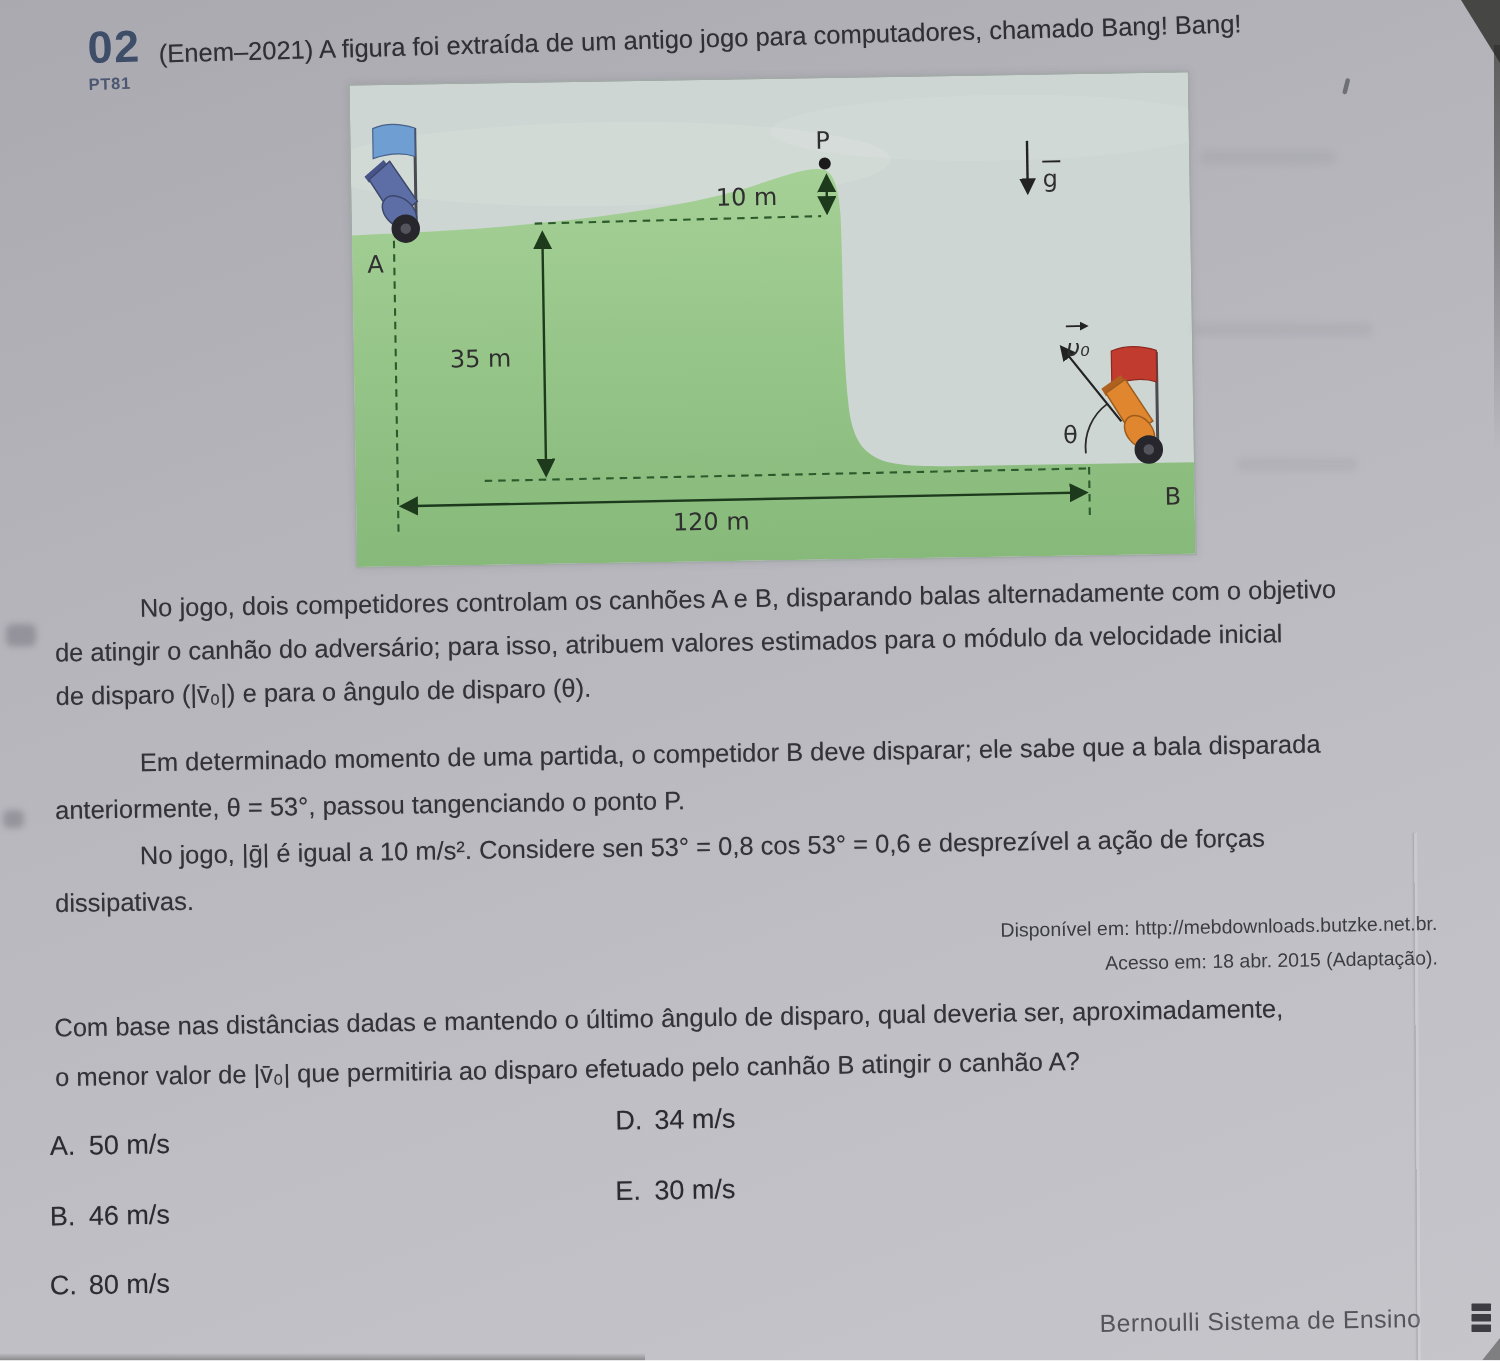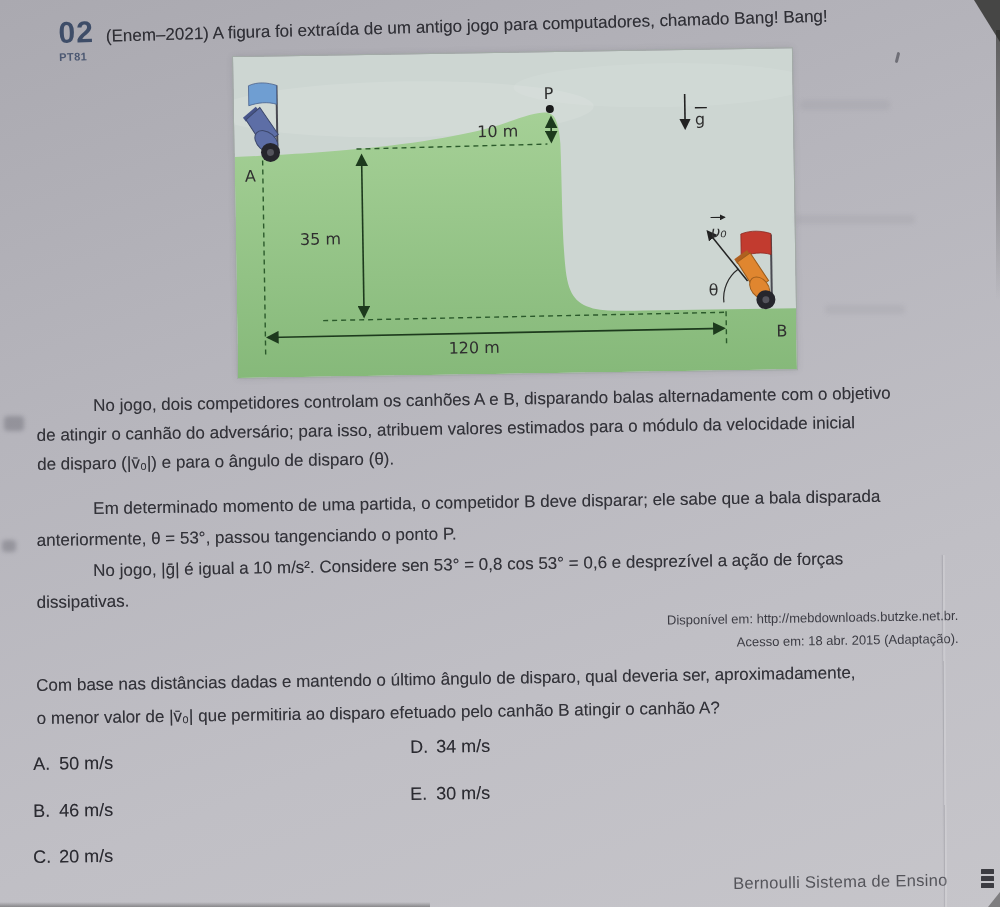--- a/index.html
+++ b/index.html
@@ -174,21 +174,21 @@
   <div class="abs opt" style="left:33px;top:752px">
     <span class="ol">A.</span>
     <span class="ov">50 m/s</span>
   </div>
   <div class="abs opt" style="left:33px;top:799px">
     <span class="ol">B.</span>
     <span class="ov">46 m/s</span>
   </div>
   <div class="abs opt" style="left:33px;top:845px">
     <span class="ol">C.</span>
-    <span class="ov">20 m/s</span>
+    <span class="ov">80 m/s</span>
   </div>
   <div class="abs opt" style="left:410px;top:735px">
     <span class="ol">D.</span>
     <span class="ov">34 m/s</span>
   </div>
   <div class="abs opt" style="left:410px;top:782px">
     <span class="ol">E.</span>
     <span class="ov">30 m/s</span>
   </div>
 

